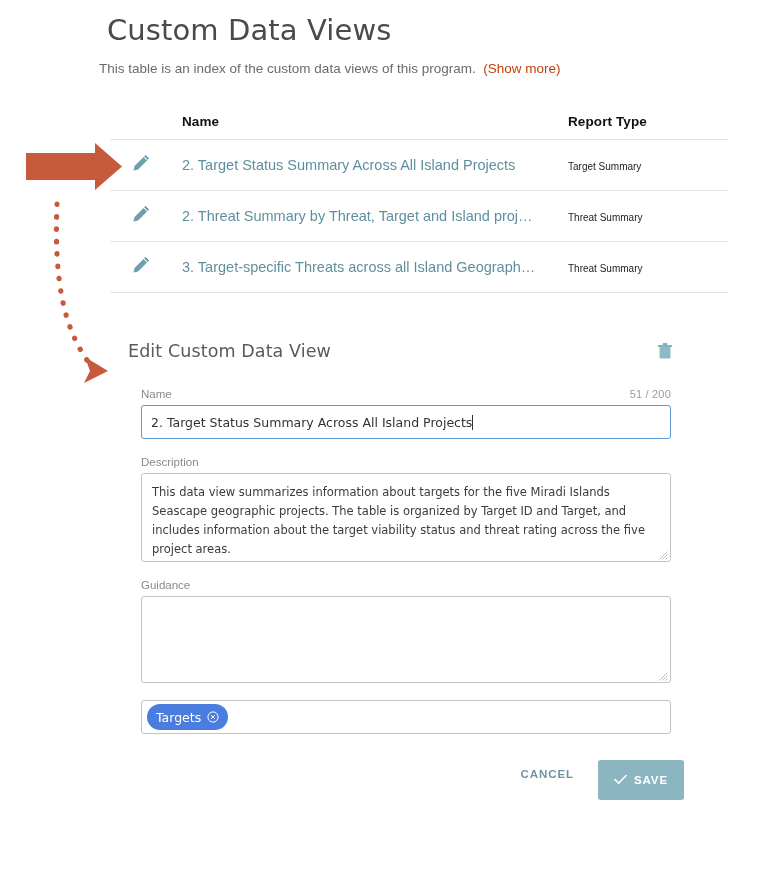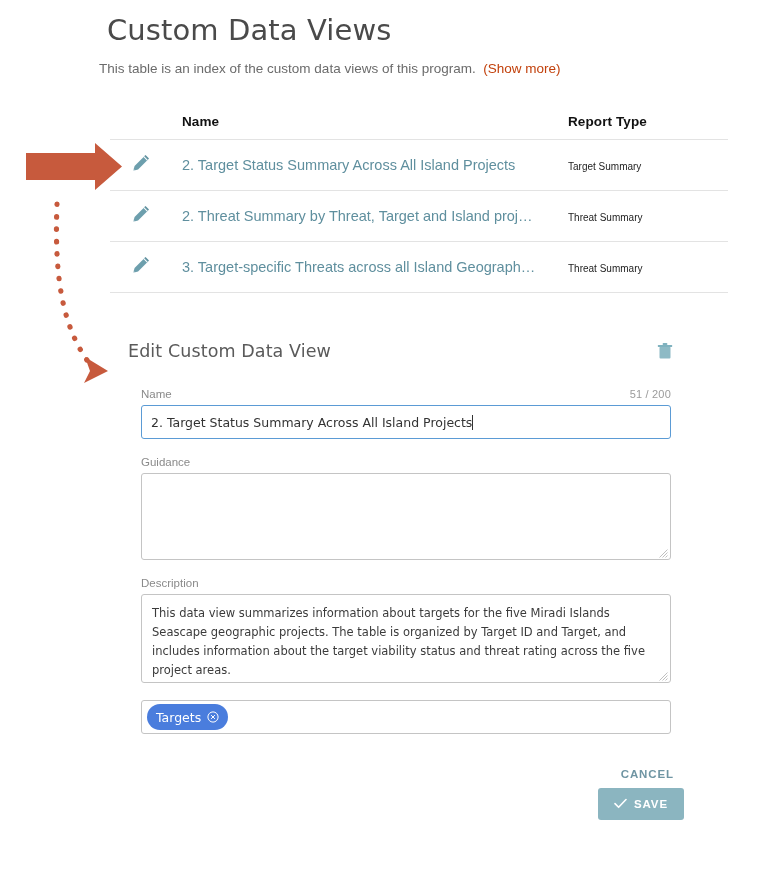--- a/index.html
+++ b/index.html
@@ -229,22 +229,22 @@
     display: inline-flex;
     align-items: center;
     cursor: pointer;
   }
 
   .actions {
     margin-top: 26px;
     width: 543px;
     display: flex;
     justify-content: flex-end;
-    align-items: flex-end;
-    flex-direction: column;
+    align-items: flex-start;
+    gap: 14px;
   }
   .btn-cancel {
     background: transparent;
     border: none;
     color: #6f95a3;
     font-size: 11.5px;
     font-weight: 700;
     letter-spacing: 0.9px;
     cursor: pointer;
     padding: 8px 10px;
@@ -253,21 +253,21 @@
   .btn-save {
     background: #8bb5c0;
     border: none;
     border-radius: 3px;
     color: #ffffff;
     font-size: 11.5px;
     font-weight: 700;
     letter-spacing: 0.9px;
     cursor: pointer;
     padding: 0 16px;
-    height: 32px;
+    height: 40px;
     display: inline-flex;
     align-items: center;
     gap: 7px;
     font-family: "Liberation Sans", sans-serif;
   }
 
   
   .annotations {
     position: absolute;
     left: 0; top: 0;
@@ -377,36 +377,36 @@
         <span class="char-counter">51 / 200</span>
       </div>
       <div class="text-input">
         <span>2. Target Status Summary Across All Island Projects</span>
           <span class="caret"></span>
       </div>
     </div>
 
     <div class="field">
       <div class="field-label-row">
-        <span class="field-label">Guidance</span>
-      </div>
-      <div class="textarea-box textarea-guidance">
-        <span></span>
+        <span class="field-label">Description</span>
+      </div>
+      <div class="textarea-box textarea-desc">
+        <span>This data view summarizes information about targets for the five Miradi Islands Seascape geographic projects. The table is organized by Target ID and Target, and includes information about the target viability status and threat rating across the five project areas.</span>
         <svg class="resize-grip" viewBox="0 0 9 9">
           <path d="M8.5 0.5 L0.5 8.5 M8.5 3.5 L3.5 8.5 M8.5 6.5 L6.5 8.5" stroke="#b0b0b0" stroke-width="0.8"></path>
         </svg>
       </div>
     </div>
 
     <div class="field">
       <div class="field-label-row">
-        <span class="field-label">Description</span>
-      </div>
-      <div class="textarea-box textarea-desc">
-        <span>This data view summarizes information about targets for the five Miradi Islands Seascape geographic projects. The table is organized by Target ID and Target, and includes information about the target viability status and threat rating across the five project areas.</span>
+        <span class="field-label">Guidance</span>
+      </div>
+      <div class="textarea-box textarea-guidance">
+        <span></span>
         <svg class="resize-grip" viewBox="0 0 9 9">
           <path d="M8.5 0.5 L0.5 8.5 M8.5 3.5 L3.5 8.5 M8.5 6.5 L6.5 8.5" stroke="#b0b0b0" stroke-width="0.8"></path>
         </svg>
       </div>
     </div>
 
     <div class="field">
       <div class="tags-box">
         <span class="tag-chip">
           <span>Targets</span>

